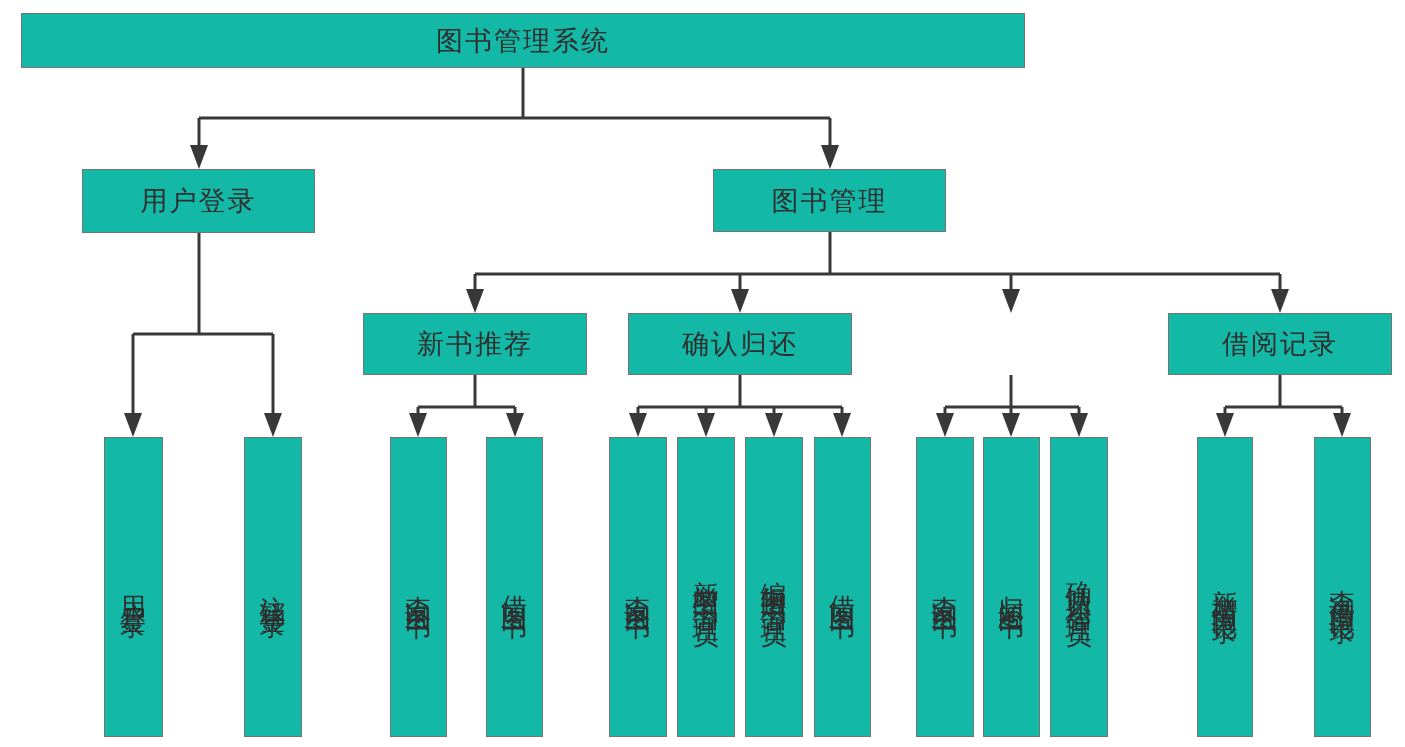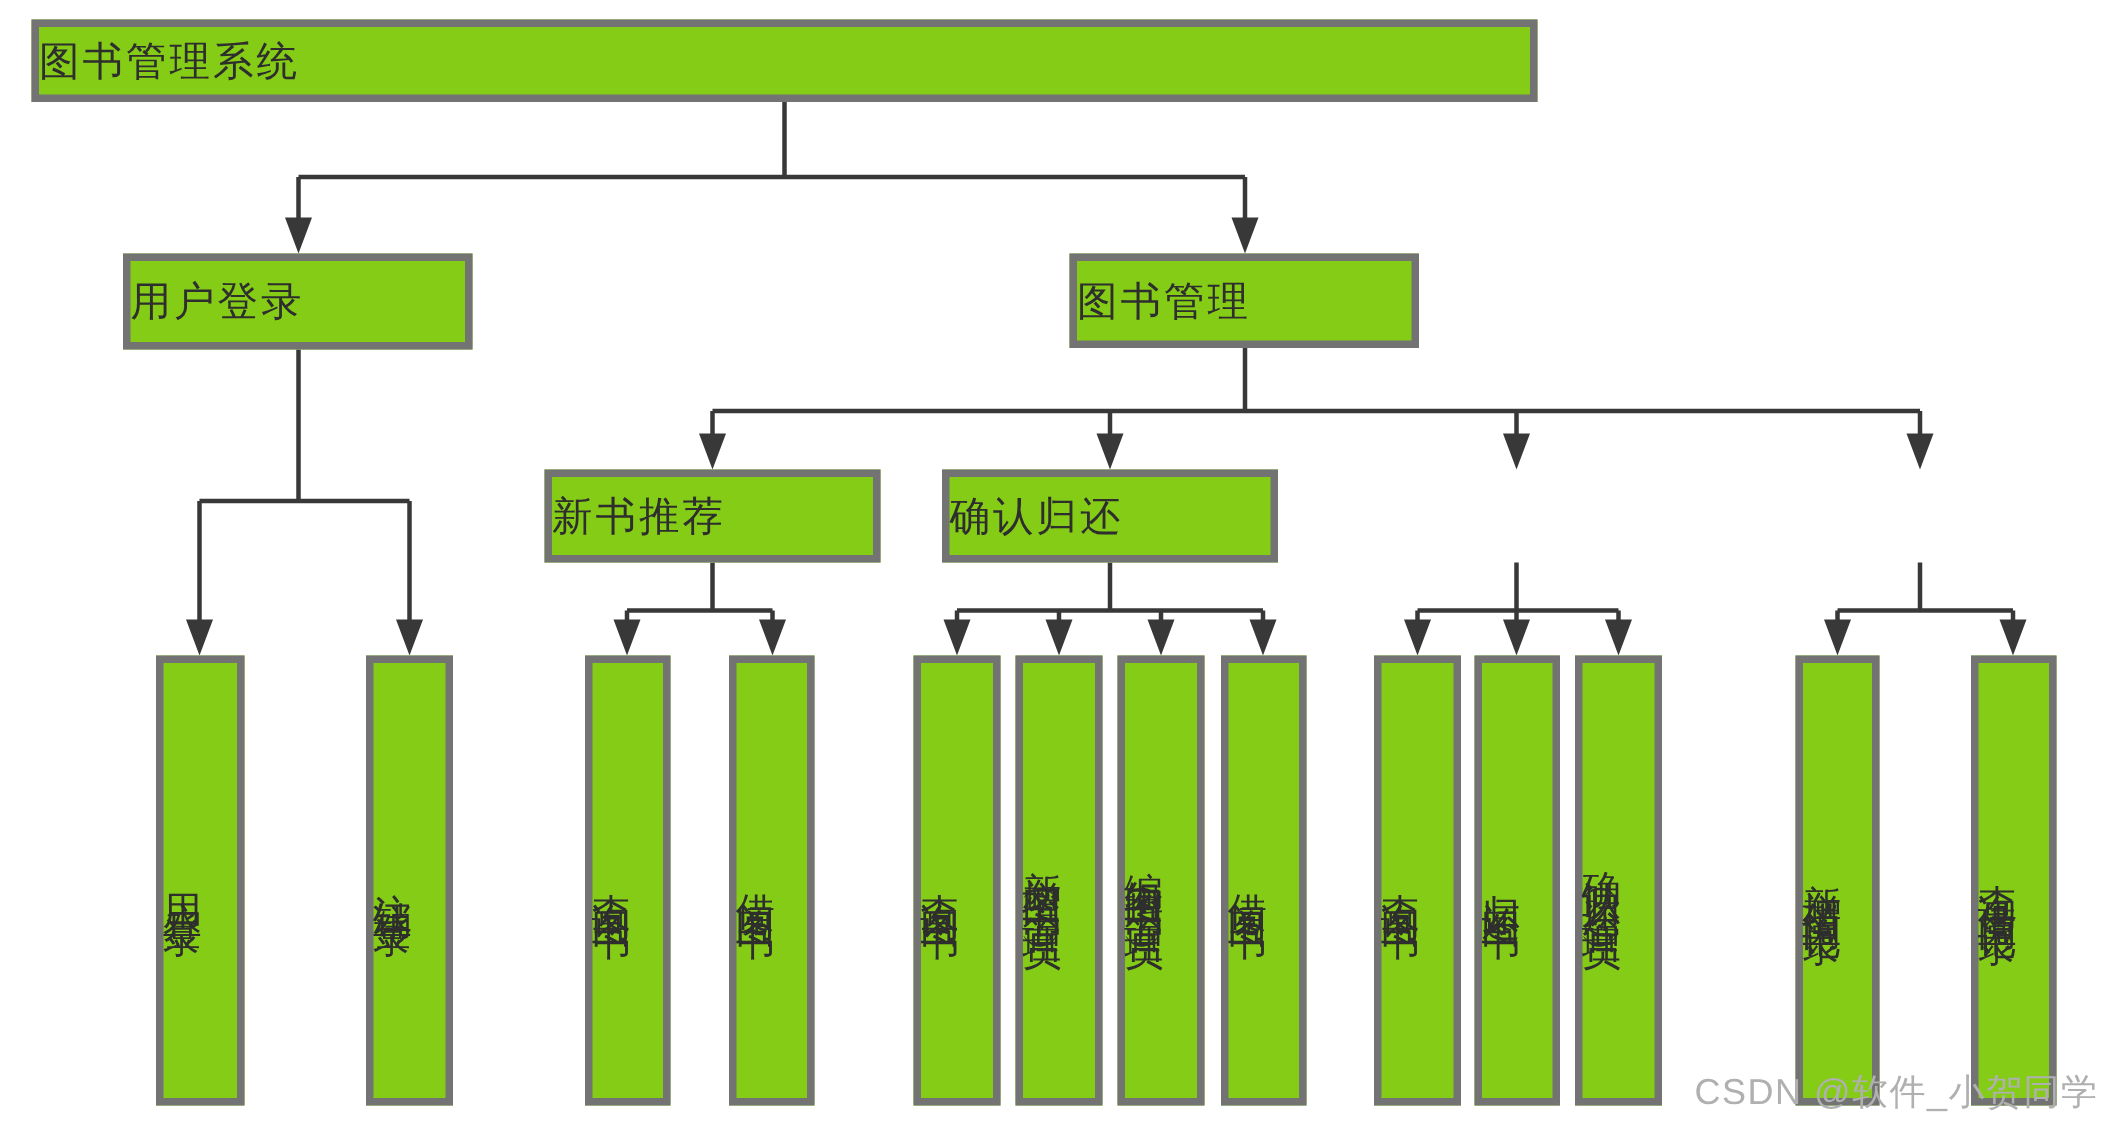--- a/index.html
+++ b/index.html
@@ -7,25 +7,25 @@
     position:relative;
     width:1405px; height:747px;
     background:#ffffff;
     overflow:hidden;
     font-family:"Liberation Sans", sans-serif;
   }
   #connectors { position:absolute; left:0; top:0; }
   .box {
     position:absolute;
     box-sizing:border-box;
-    border:5px solid #737373;
-    background:#84cc16;
+    border:1px solid #737373;
+    background:#14b8a6;
     display:flex;
     align-items:center;
-    justify-content:flex-start;
+    justify-content:center;
   }
   .lbl {
     color:#2e2e2e;
     font-size:27px;
     letter-spacing:2px;
     white-space:nowrap;
   }
   .v .lbl {
     writing-mode:vertical-rl;
     text-orientation:mixed;
@@ -101,20 +101,23 @@
   <div class="box h" style="left:363px;top:313px;width:224px;height:62px">
     <span class="lbl">新书推荐</span>
   </div>
 
   <div class="box h" style="left:713px;top:169px;width:233px;height:63px">
     <span class="lbl">图书管理</span>
   </div>
   <div class="box h" style="left:628px;top:313px;width:224px;height:62px">
     <span class="lbl">确认归还</span>
   </div>
+  <div class="box h" style="left:1168px;top:313px;width:224px;height:62px">
+    <span class="lbl">借阅记录</span>
+  </div>
 
   <div class="box v" style="left:104px;top:437px;width:59px;height:300px">
     <span class="lbl">用户登录</span>
   </div>
   <div class="box v" style="left:244px;top:437px;width:58px;height:300px">
     <span class="lbl">注销登录</span>
   </div>
 
   <div class="box v" style="left:390px;top:437px;width:57px;height:300px">
     <span class="lbl">查询图书</span>
@@ -146,15 +149,14 @@
     <span class="lbl">确认归还（管理员）</span>
   </div>
 
   <div class="box v" style="left:1197px;top:437px;width:56px;height:300px">
     <span class="lbl">新增借阅记录</span>
   </div>
   <div class="box v" style="left:1314px;top:437px;width:57px;height:300px">
     <span class="lbl">查询借阅记录</span>
   </div>
 
-  <div id="watermark">CSDN @软件_小贺同学</div>
 
 </div>
 
 </body></html>

